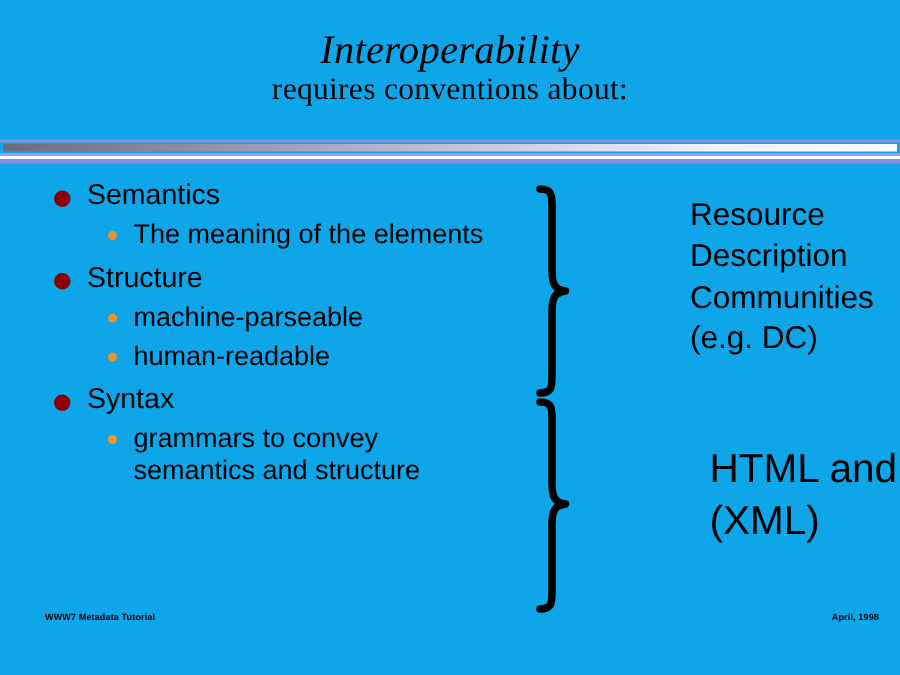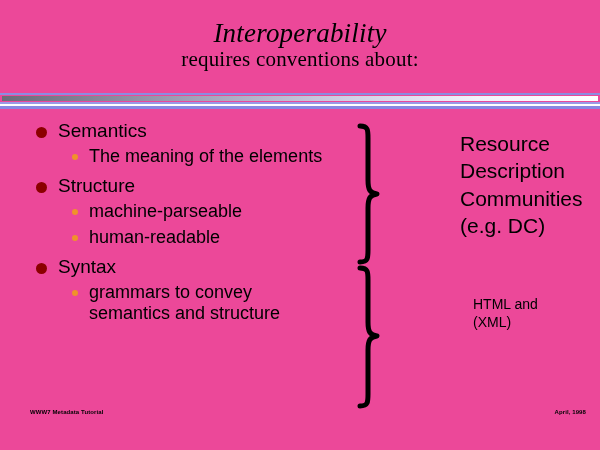--- a/index.html
+++ b/index.html
@@ -7,21 +7,21 @@
     padding: 0;
     background: #ffffff;
   }
   body {
     font-family: "Liberation Sans", sans-serif;
   }
   .slide {
     position: relative;
     width: 600px;
     height: 450px;
-    background: #ec4899;
+    background: #0ea5e9;
     overflow: hidden;
   }
 
   
   .title-block {
     position: absolute;
     left: 0;
     top: 18px;
     width: 600px;
     text-align: center;
@@ -139,21 +139,21 @@
     width: 185px;
     font-size: 21px;
     line-height: 1.30;
     color: #000000;
   }
   .right-col-bot {
     position: absolute;
     left: 425px;
     top: 295px;
     width: 175px;
-    font-size: 14px;
+    font-size: 27px;
     line-height: 1.30;
     color: #000000;
   }
   .rc-line { display: block; white-space: nowrap; margin-left: 48px; }
 
   
   .footer-left {
     position: absolute;
     left: 30px;
     top: 409px;

